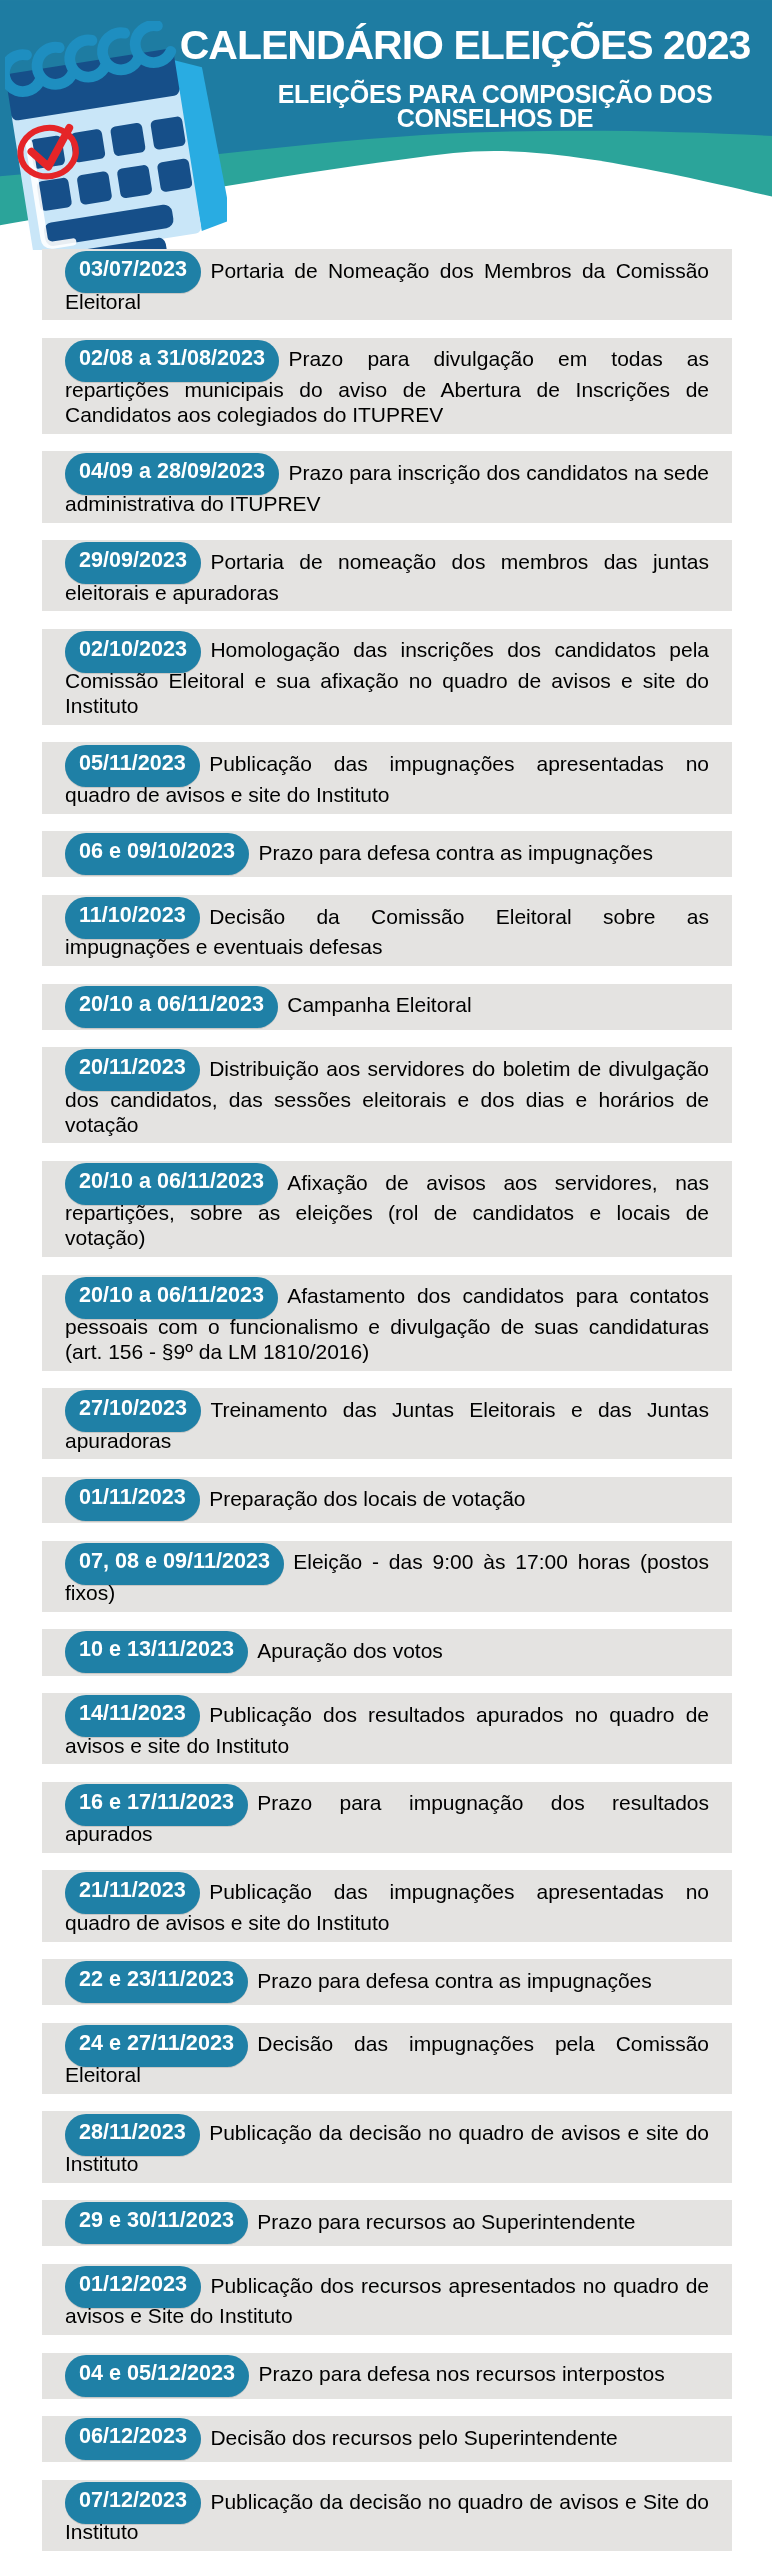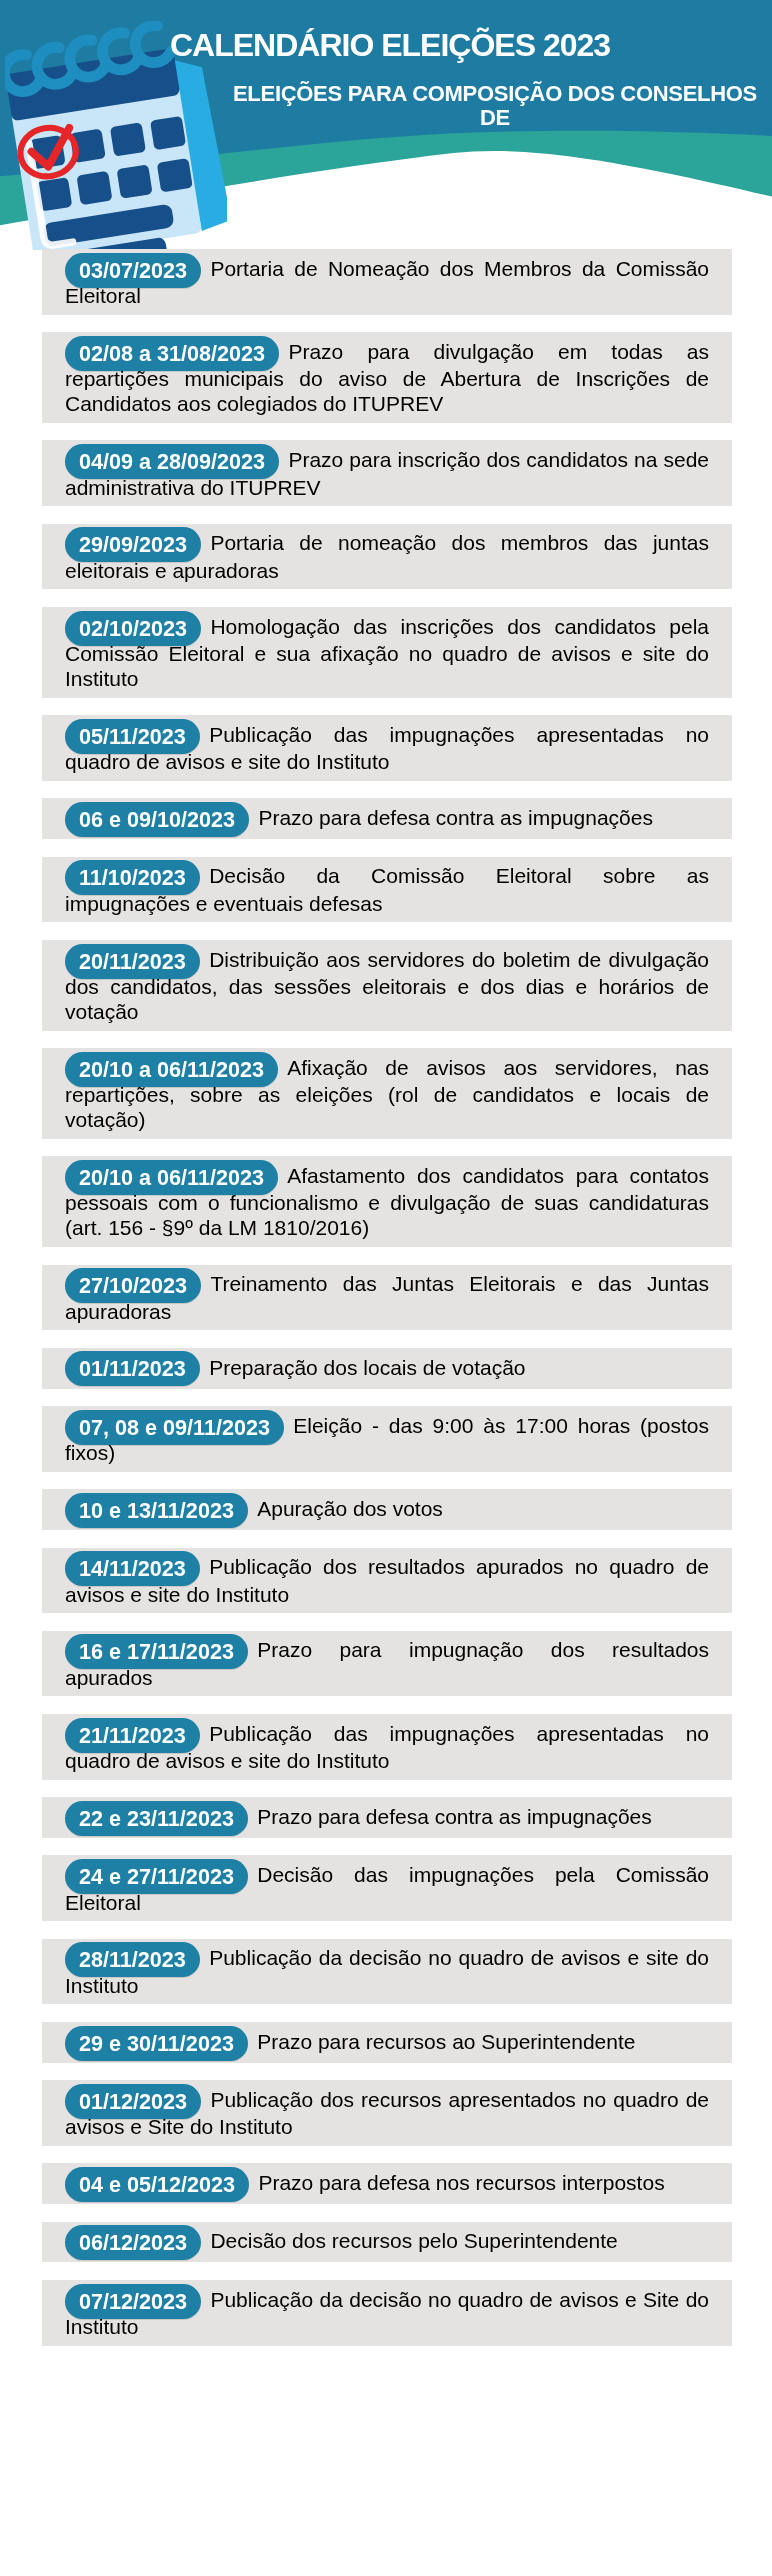--- a/index.html
+++ b/index.html
@@ -24,43 +24,43 @@
     font-family:"Liberation Sans", sans-serif;
   }
   
   .header{position:absolute;top:0;left:0;width:773px;height:268px}
   .header svg.waves{position:absolute;top:0;left:0;display:block}
   .wave-bg{fill:var(--header-bg)}
   .wave-green{fill:var(--wave-green)}
   .wave-white{fill:#FFFFFF}
   .page-title{
     position:absolute;left:170px;top:23px;width:590px;
-    text-align:left;color:var(--header-text);
-    font-size:32px;font-weight:700;letter-spacing:-1px;line-height:45px;
+    text-align:center;color:var(--header-text);
+    font-size:41px;font-weight:700;letter-spacing:-1px;line-height:45px;
     white-space:nowrap;
   }
   .subtitle{
     position:absolute;left:232px;top:82px;width:526px;
     text-align:center;color:var(--header-text);
-    font-size:22px;font-weight:700;letter-spacing:-0.3px;line-height:24px;
+    font-size:25px;font-weight:700;letter-spacing:-0.3px;line-height:24px;
   }
   .cal-illustration{position:absolute;left:5.2px;top:20.6px;width:222px;height:229px}
   
   .timeline{position:absolute;top:249px;left:42px;width:690px}
   .item{
     background:var(--item-bg);
     padding:6.7px 23px;
     margin-bottom:17.5px;
     font-size:21px;line-height:25px;color:var(--desc-text);
     text-align:justify;
   }
   .badge{
     display:inline-block;vertical-align:middle;
     background:var(--badge-bg);color:var(--badge-text);
-    height:35px;line-height:35px;border-radius:515px;
+    height:42px;line-height:35px;border-radius:515px;
     padding:0 14px;margin:-4.6px 9.3px -4.6px 0;
     font-size:21.6px;font-weight:700;letter-spacing:0;
     white-space:nowrap;
     box-shadow:0 1px 0.5px rgba(0,0,0,0.12);
   }
 </style>
 </head>
 <body>
 
 <header class="header">
@@ -121,20 +121,21 @@
     <section class="item"><span class="badge">02/10/2023</span><span class="desc">Homologação das inscrições dos candidatos pela Comissão Eleitoral e sua afixação no quadro de avisos e site do Instituto</span></section>
 
 
     <section class="item"><span class="badge">05/11/2023</span><span class="desc">Publicação das impugnações apresentadas no quadro de avisos e site do Instituto</span></section>
 
     <section class="item"><span class="badge">06 e 09/10/2023</span><span class="desc">Prazo para defesa contra as impugnações</span></section>
 
     <section class="item"><span class="badge">11/10/2023</span><span class="desc">Decisão da Comissão Eleitoral sobre as impugnações e eventuais defesas</span></section>
 
 
+    <section class="item"><span class="badge">20/10 a 06/11/2023</span><span class="desc">Campanha Eleitoral</span></section>
 
     <section class="item"><span class="badge">20/11/2023</span><span class="desc">Distribuição aos servidores do boletim de divulgação dos candidatos, das sessões eleitorais e dos dias e horários de votação</span></section>
 
     <section class="item"><span class="badge">20/10 a 06/11/2023</span><span class="desc">Afixação de avisos aos servidores, nas repartições, sobre as eleições (rol de candidatos e locais de votação)</span></section>
 
     <section class="item"><span class="badge">20/10 a 06/11/2023</span><span class="desc">Afastamento dos candidatos para contatos pessoais com o funcionalismo e divulgação de suas candidaturas (art. 156 - §9º da LM 1810/2016)</span></section>
 
     <section class="item"><span class="badge">27/10/2023</span><span class="desc">Treinamento das Juntas Eleitorais e das Juntas apuradoras</span></section>
 
     <section class="item"><span class="badge">01/11/2023</span><span class="desc">Preparação dos locais de votação</span></section>

